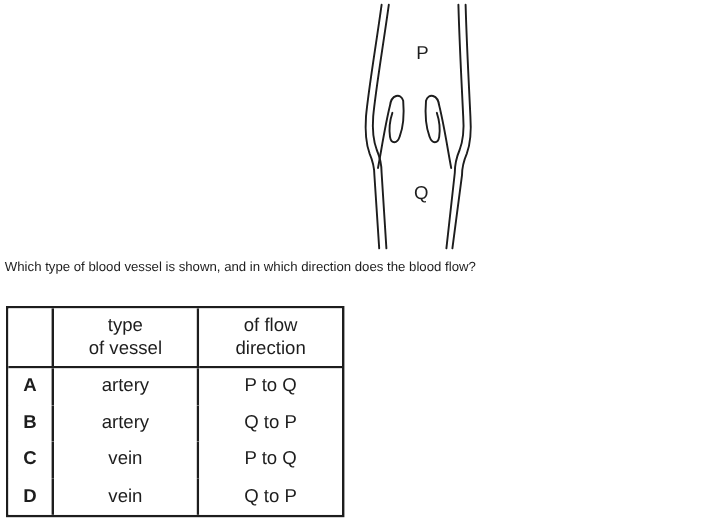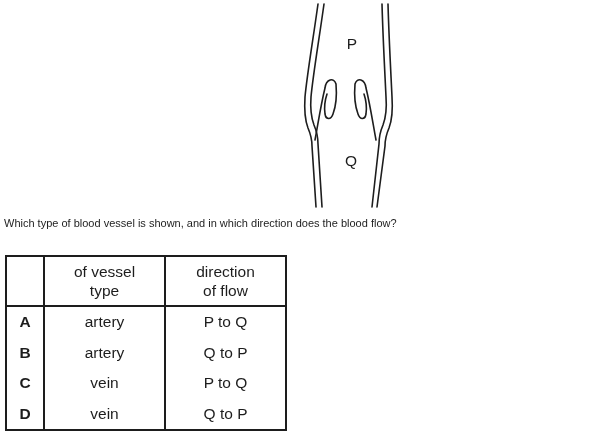--- a/index.html
+++ b/index.html
@@ -60,28 +60,28 @@
 </svg>
 
 <div class="question">Which type of blood vessel is shown, and in which direction does the blood flow?</div>
 
 <div class="qtable">
 
   <div class="row">
     <div class="cell vline hline"></div>
     <div class="cell vline hline">
       <div class="hdr2">
+        <div>type</div>
         <div>of vessel</div>
-        <div>type</div>
       </div>
     </div>
     <div class="cell hline">
       <div class="hdr2">
+        <div>of flow</div>
         <div>direction</div>
-        <div>of flow</div>
       </div>
     </div>
   </div>
 
   <div class="row">
     <div class="cell vline optletter">A</div>
     <div class="cell vline">artery</div>
     <div class="cell">P to Q</div>
   </div>
 

